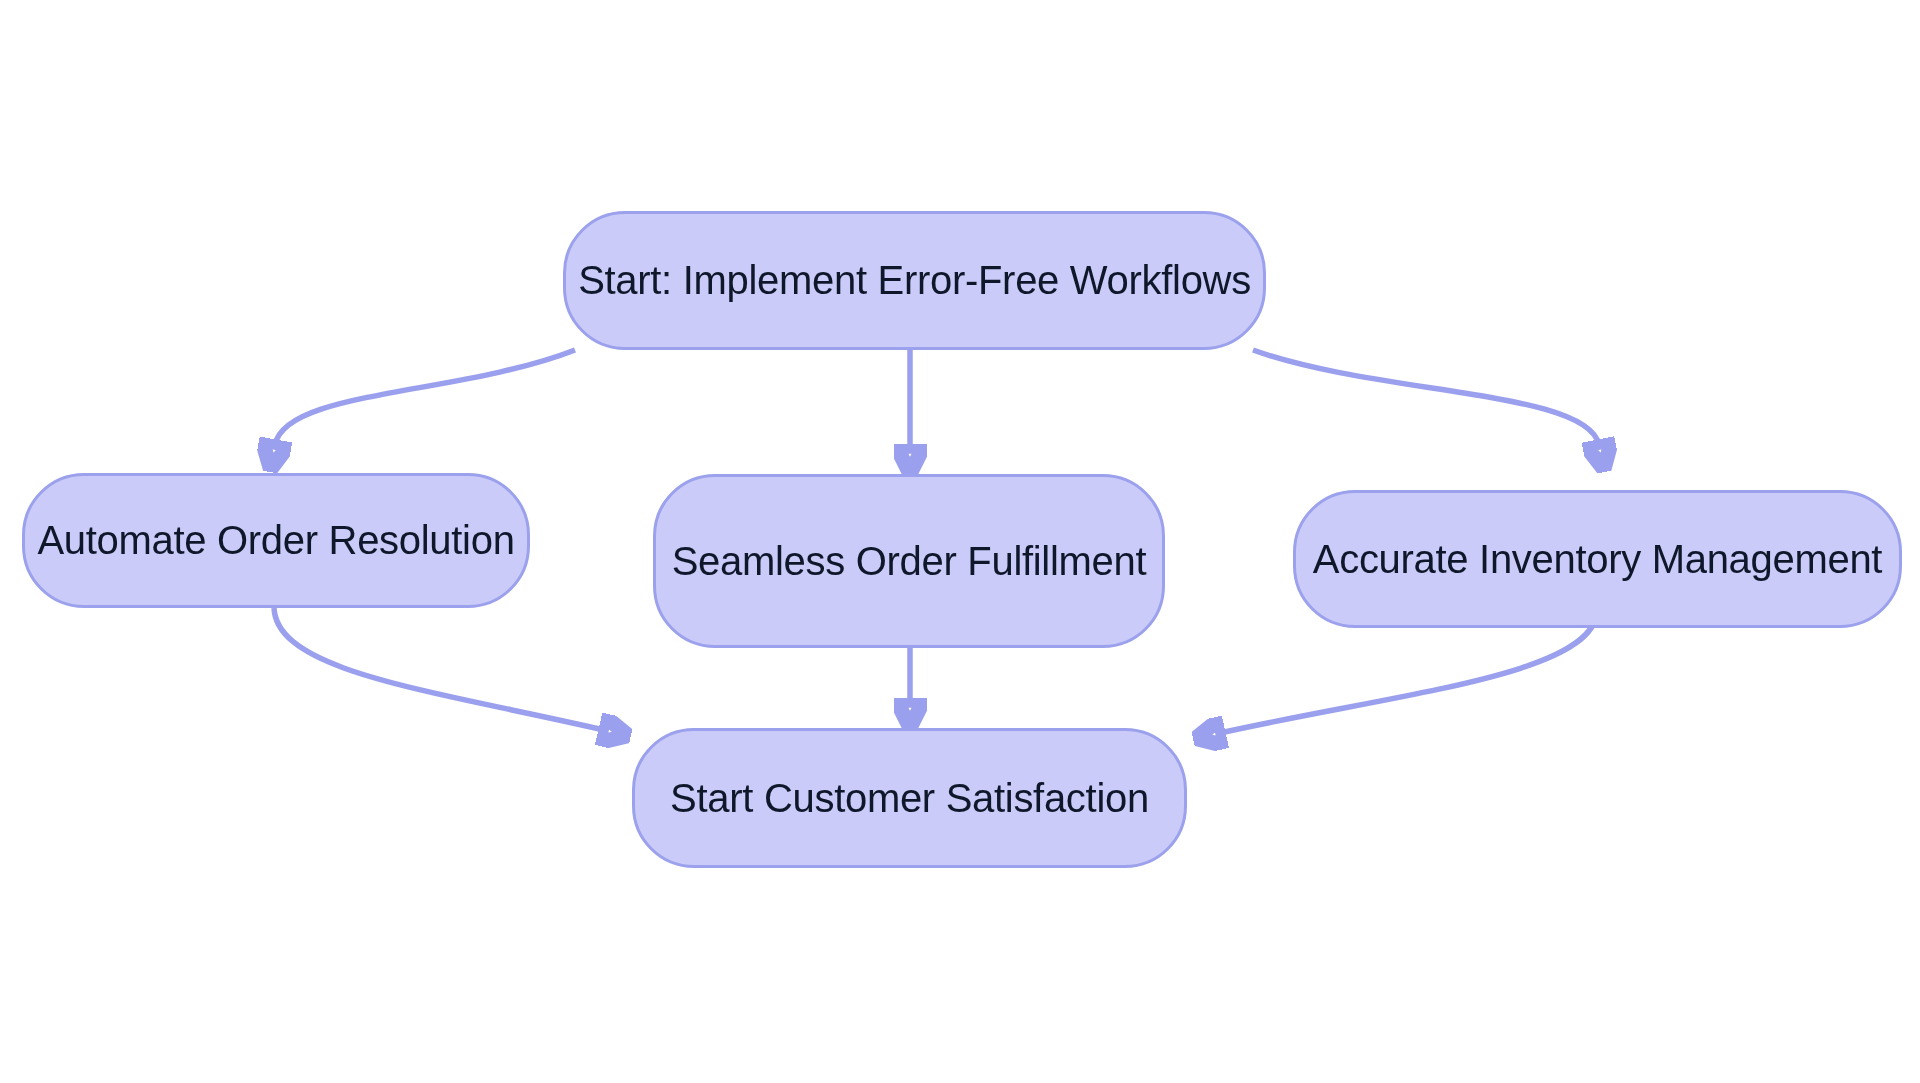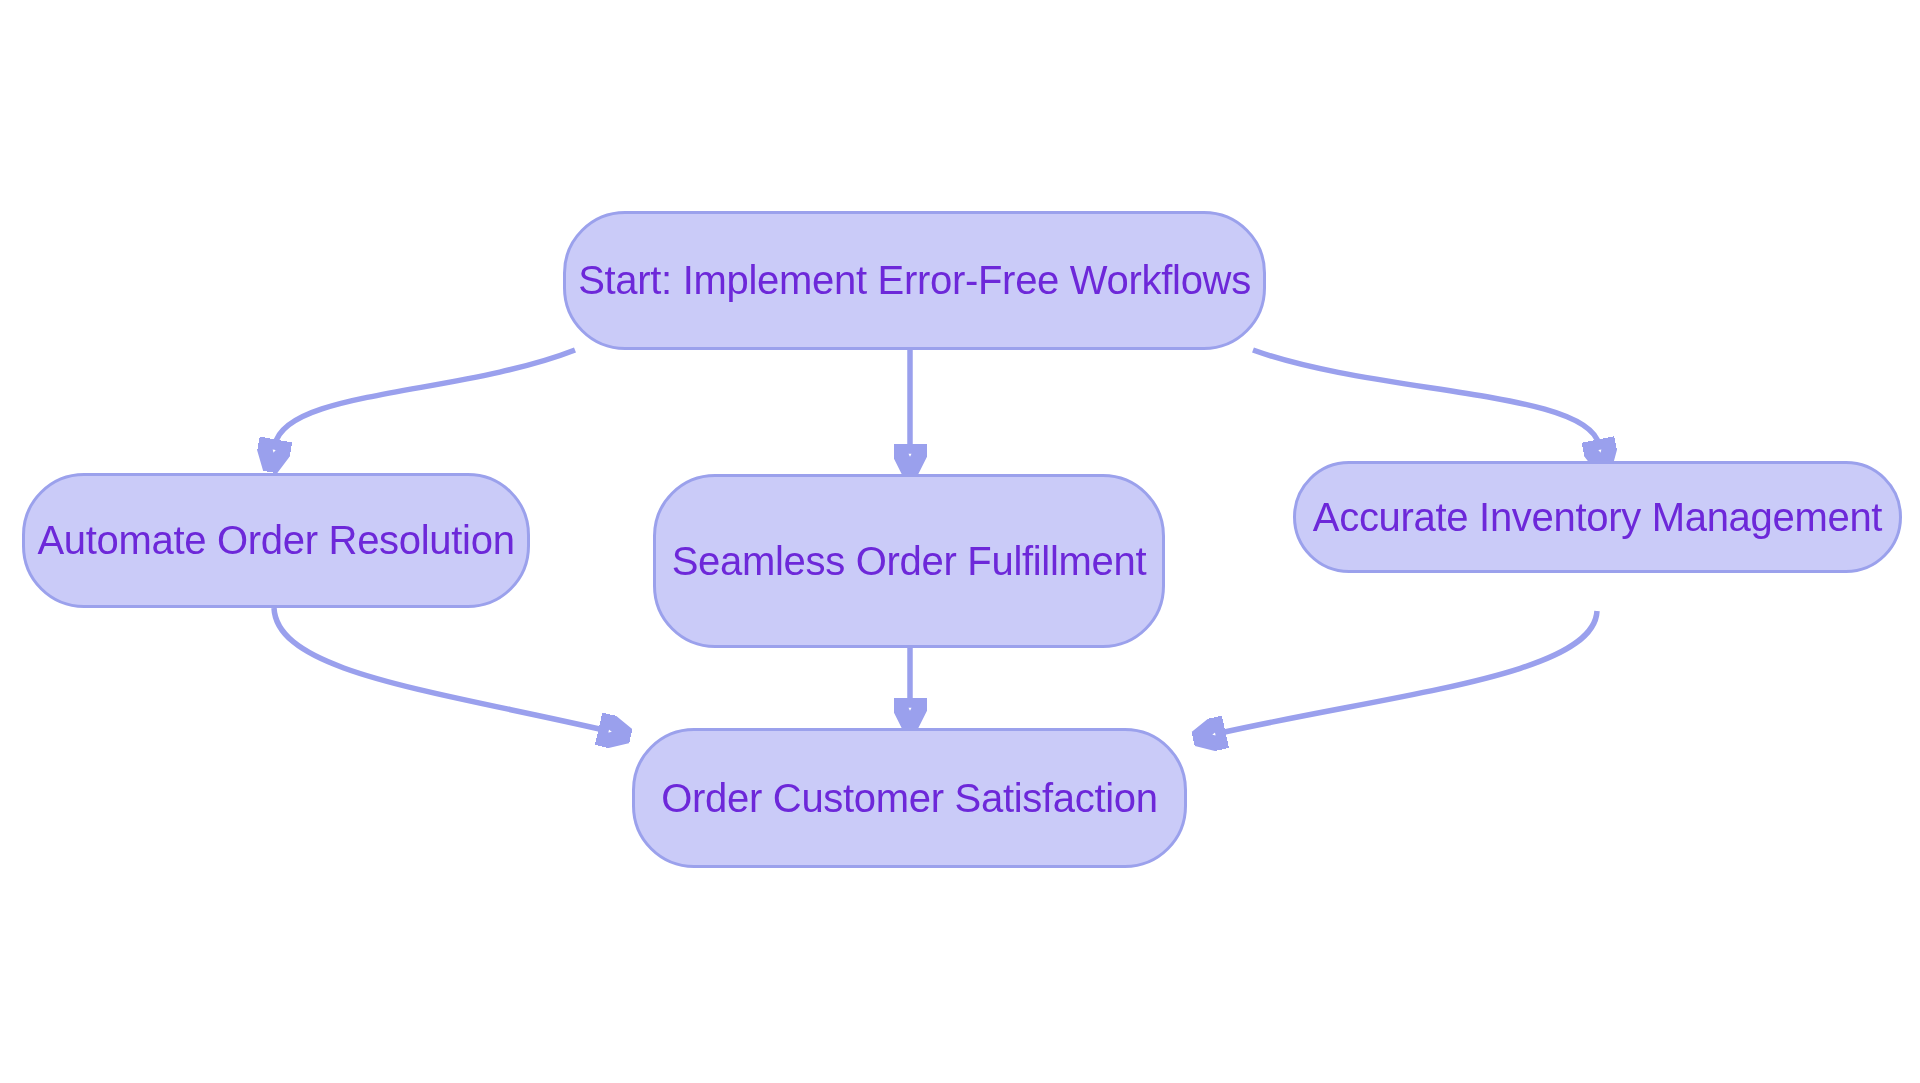--- a/index.html
+++ b/index.html
@@ -31,29 +31,29 @@
   .node {
     position: absolute;
     box-sizing: border-box;
     background: #cacbf8;
     border: 3px solid #9ba1ec;
     border-radius: 62px;
     display: flex;
     align-items: center;
     justify-content: center;
     text-align: center;
-    color: #6d28d9;
+    color: #0f172a;
     font-size: 40px;
     letter-spacing: -0.3px;
     white-space: nowrap;
   }
   .node-start    { left: 563px;  top: 211px; width: 703px; height: 139px; }
   .node-automate { left: 22px;   top: 473px; width: 508px; height: 135px; }
   .node-seamless { left: 653px;  top: 474px; width: 512px; height: 174px; }
-  .node-accurate { left: 1293px; top: 461px; width: 609px; height: 112px; }
+  .node-accurate { left: 1293px; top: 490px; width: 609px; height: 138px; }
   .node-boost    { left: 632px;  top: 728px; width: 555px; height: 140px; }
 </style>
 </head>
 <body>
 
 <div class="canvas">
 
   <svg class="edges" viewBox="0 0 1920 1083" xmlns="http://www.w3.org/2000/svg">
     <defs>
       <marker id="arrowhead" viewBox="0 0 12 12" refX="2" refY="6" markerWidth="6" markerHeight="6" orient="auto">
@@ -78,16 +78,16 @@
 
   <div class="node node-seamless">
     <span>Seamless Order Fulfillment</span>
   </div>
 
   <div class="node node-accurate">
     <span>Accurate Inventory Management</span>
   </div>
 
   <div class="node node-boost">
-    <span>Order Customer Satisfaction</span>
+    <span>Start Customer Satisfaction</span>
   </div>
 
 </div>
 
 </body></html>

